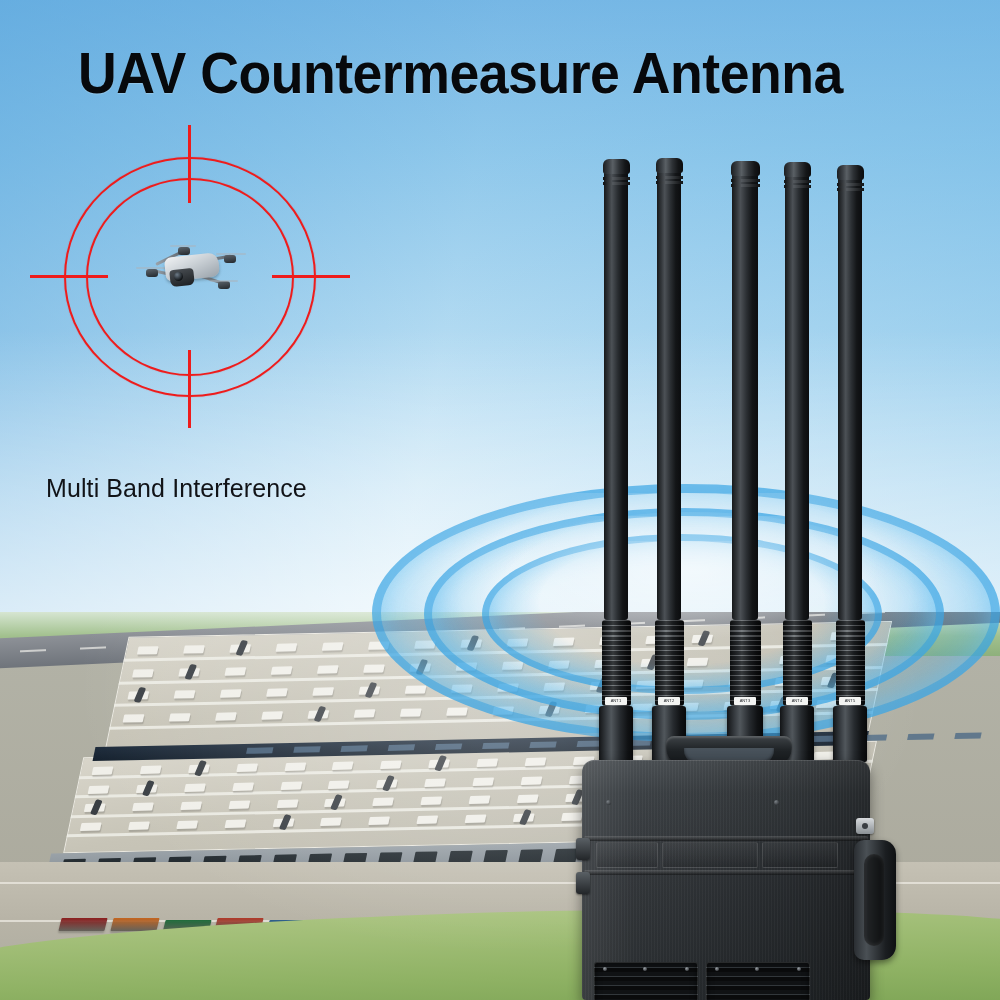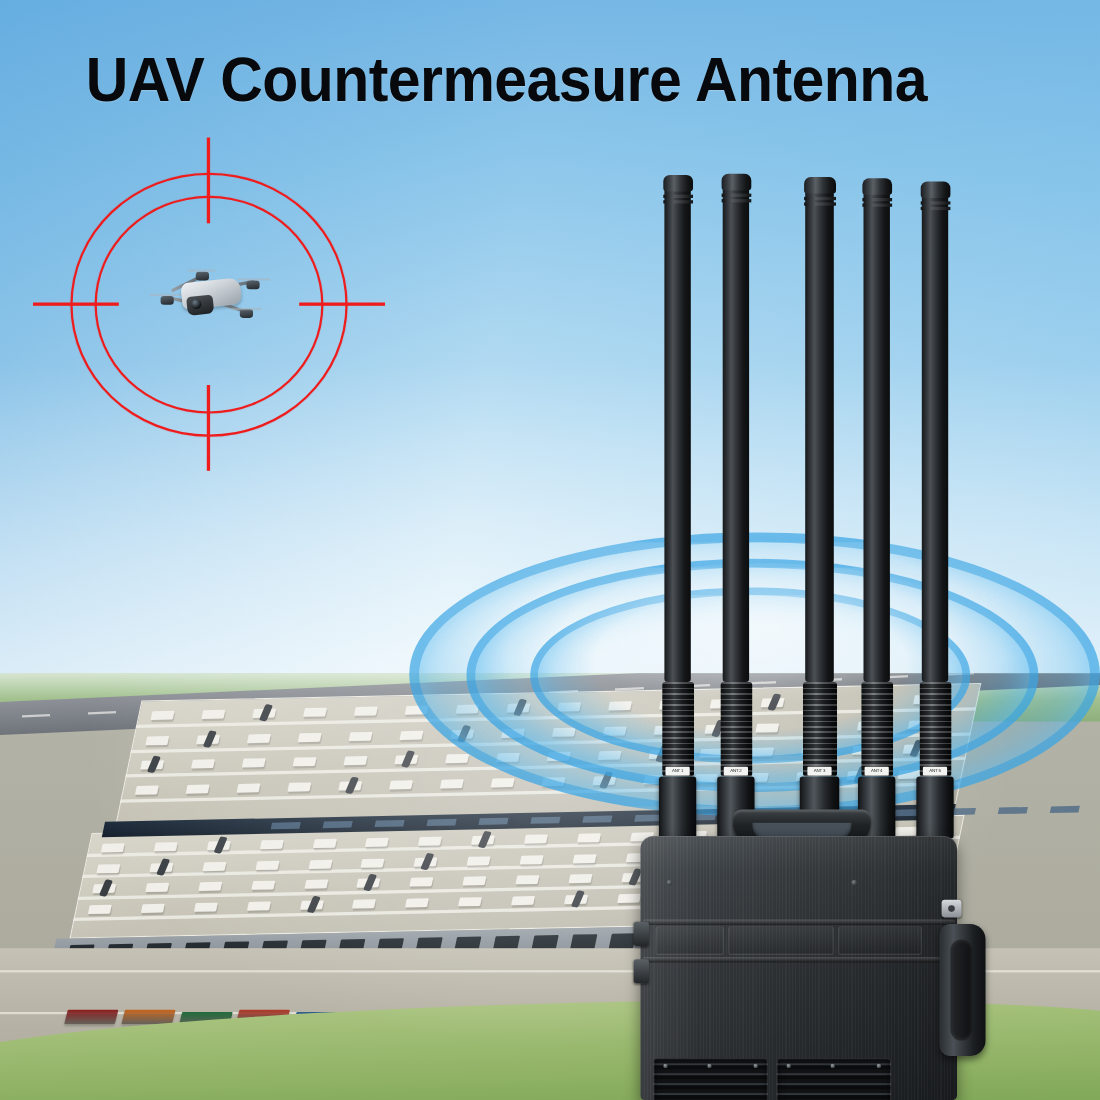--- a/index.html
+++ b/index.html
@@ -688,14 +688,15 @@
         <div class="vent-screw" style="left:8px;  top:4px;"></div>
         <div class="vent-screw" style="left:48px; top:4px;"></div>
         <div class="vent-screw" style="left:90px; top:4px;"></div>
 
       </div>
     </div>
     <div class="side-handle"></div>
   </div>
 
   <div class="title">UAV Countermeasure Antenna</div>
+  <div class="label-multiband">Multi Band Interference</div>
 
 </div>
 
 </body></html>

